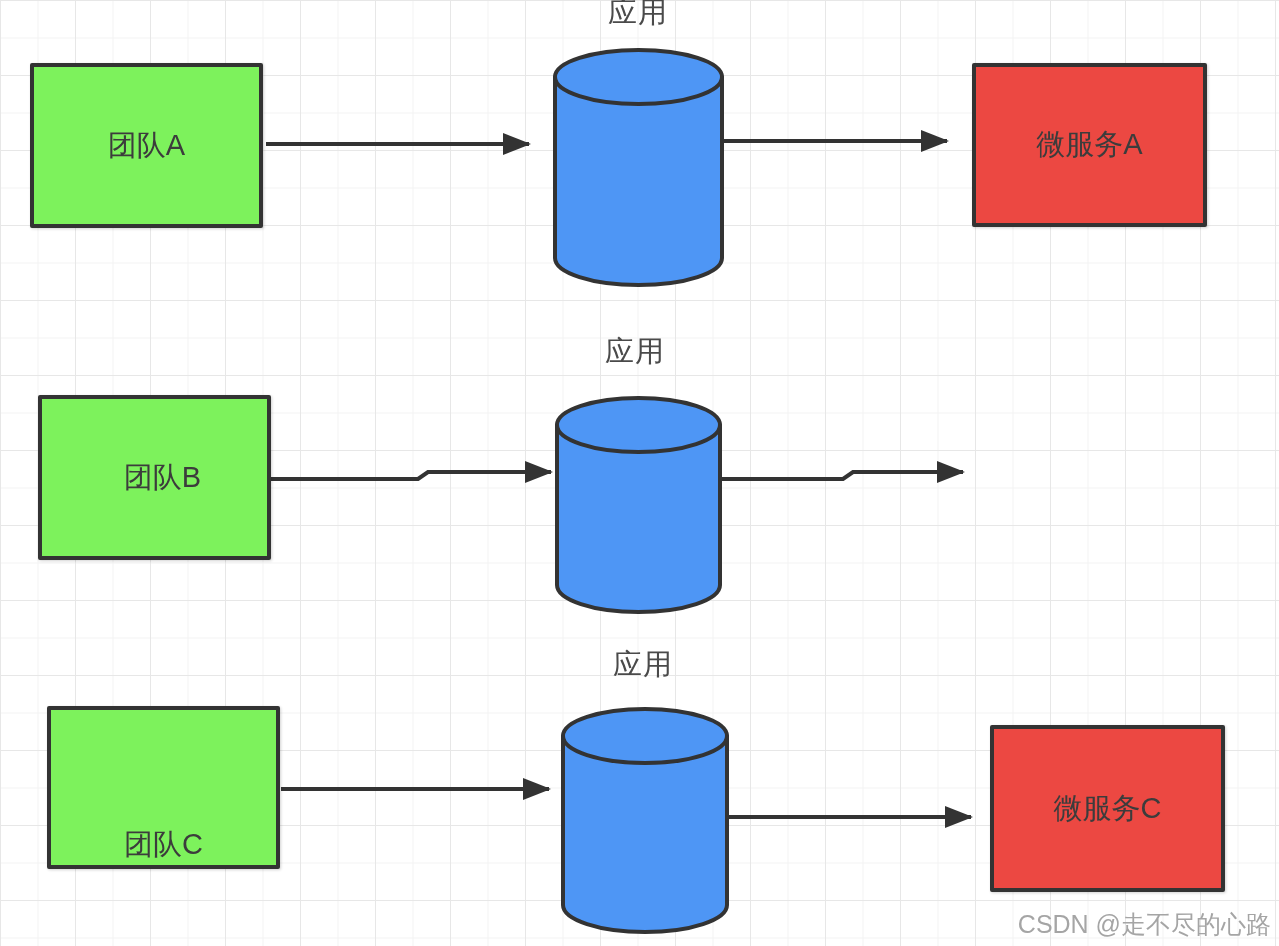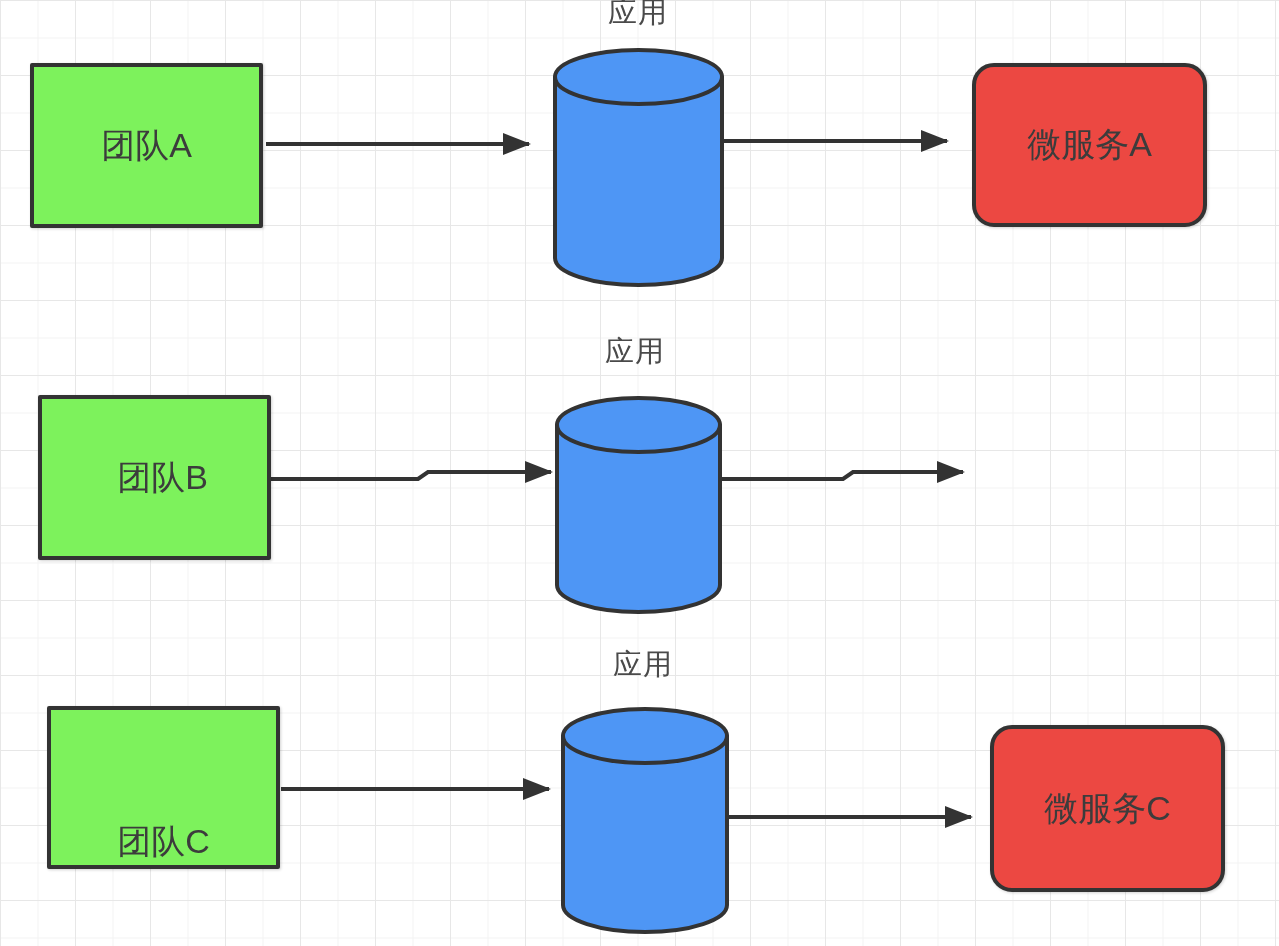--- a/index.html
+++ b/index.html
@@ -10,24 +10,24 @@
       linear-gradient(#e7e7e7 1px, transparent 1px),
       linear-gradient(90deg, #e7e7e7 1px, transparent 1px),
       linear-gradient(#f3f3f3 1px, transparent 1px),
       linear-gradient(90deg, #f3f3f3 1px, transparent 1px);
     background-size:75px 75px,75px 75px,37.5px 37.5px,37.5px 37.5px;
   }
   .overlay{position:absolute;left:0;top:0;width:1279px;height:946px;}
   .node{
     position:absolute;box-sizing:border-box;border:4px solid var(--stroke,#333333);
     border-radius:2px;display:flex;align-items:center;justify-content:center;
-    font-size:34px;color:#3c3c3c;box-shadow:1px 1px 3px rgba(0,0,0,0.18);
+    font-size:29px;color:#3c3c3c;box-shadow:1px 1px 3px rgba(0,0,0,0.18);
   }
   .team{background:var(--team-fill,#7df25c);}
-  .service{background:var(--service-fill,#ec4842);border-radius:22px;}
+  .service{background:var(--service-fill,#ec4842);}
   .app-label{
     position:absolute;transform:translateX(-50%);font-size:29px;color:#4a4a4a;
     white-space:nowrap;letter-spacing:1px;
   }
   .cyl-body,.cyl-top{fill:var(--app-fill,#4e96f5);stroke:var(--stroke,#333333);stroke-width:4px;stroke-linejoin:round;}
   .arrow{stroke:var(--stroke,#333333);stroke-width:4px;fill:none;}
   .ah{fill:var(--stroke,#333333);}
   .watermark{
     position:absolute;right:8px;top:908px;font-size:25px;color:#a5a5a5;white-space:nowrap;
   }
@@ -91,13 +91,14 @@
   </div>
 
   <div class="app-label" id="app-label-3">应用</div>
   <div class="node team" id="team-c">
     <span>团队C</span>
   </div>
   <div class="node service" id="service-c">
     <span>微服务C</span>
   </div>
 
+  <div class="watermark">CSDN @走不尽的心路</div>
 </div>
 
 </body></html>

